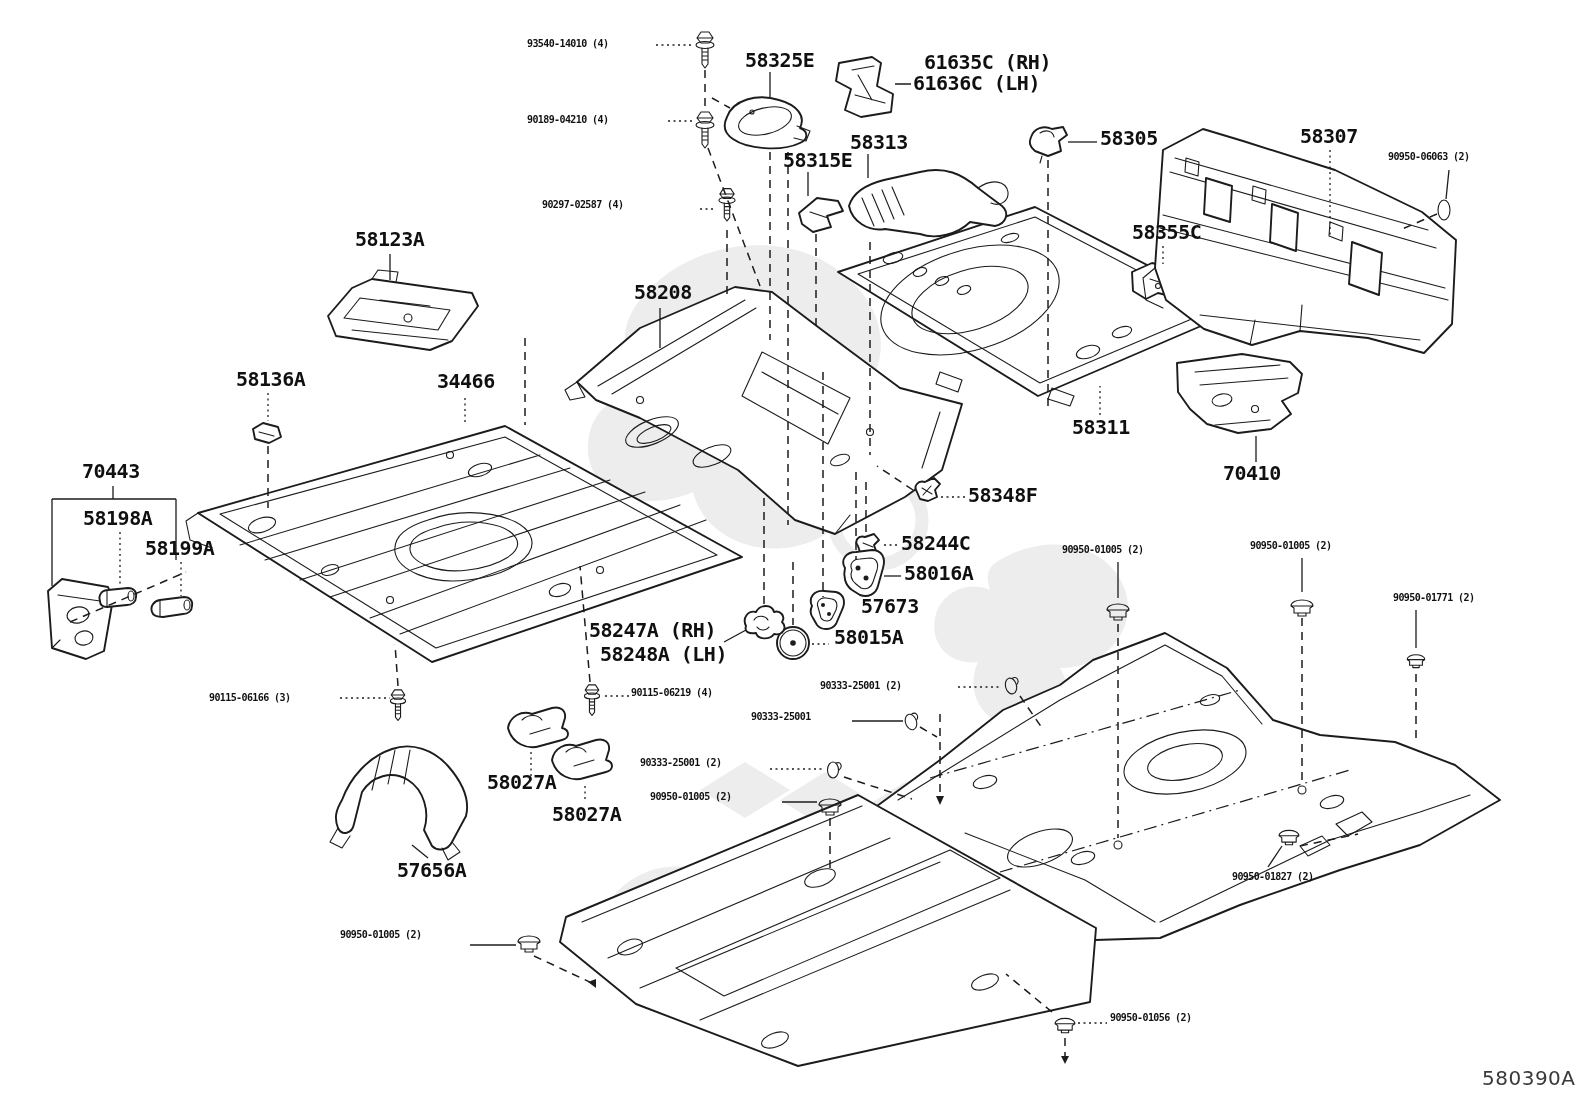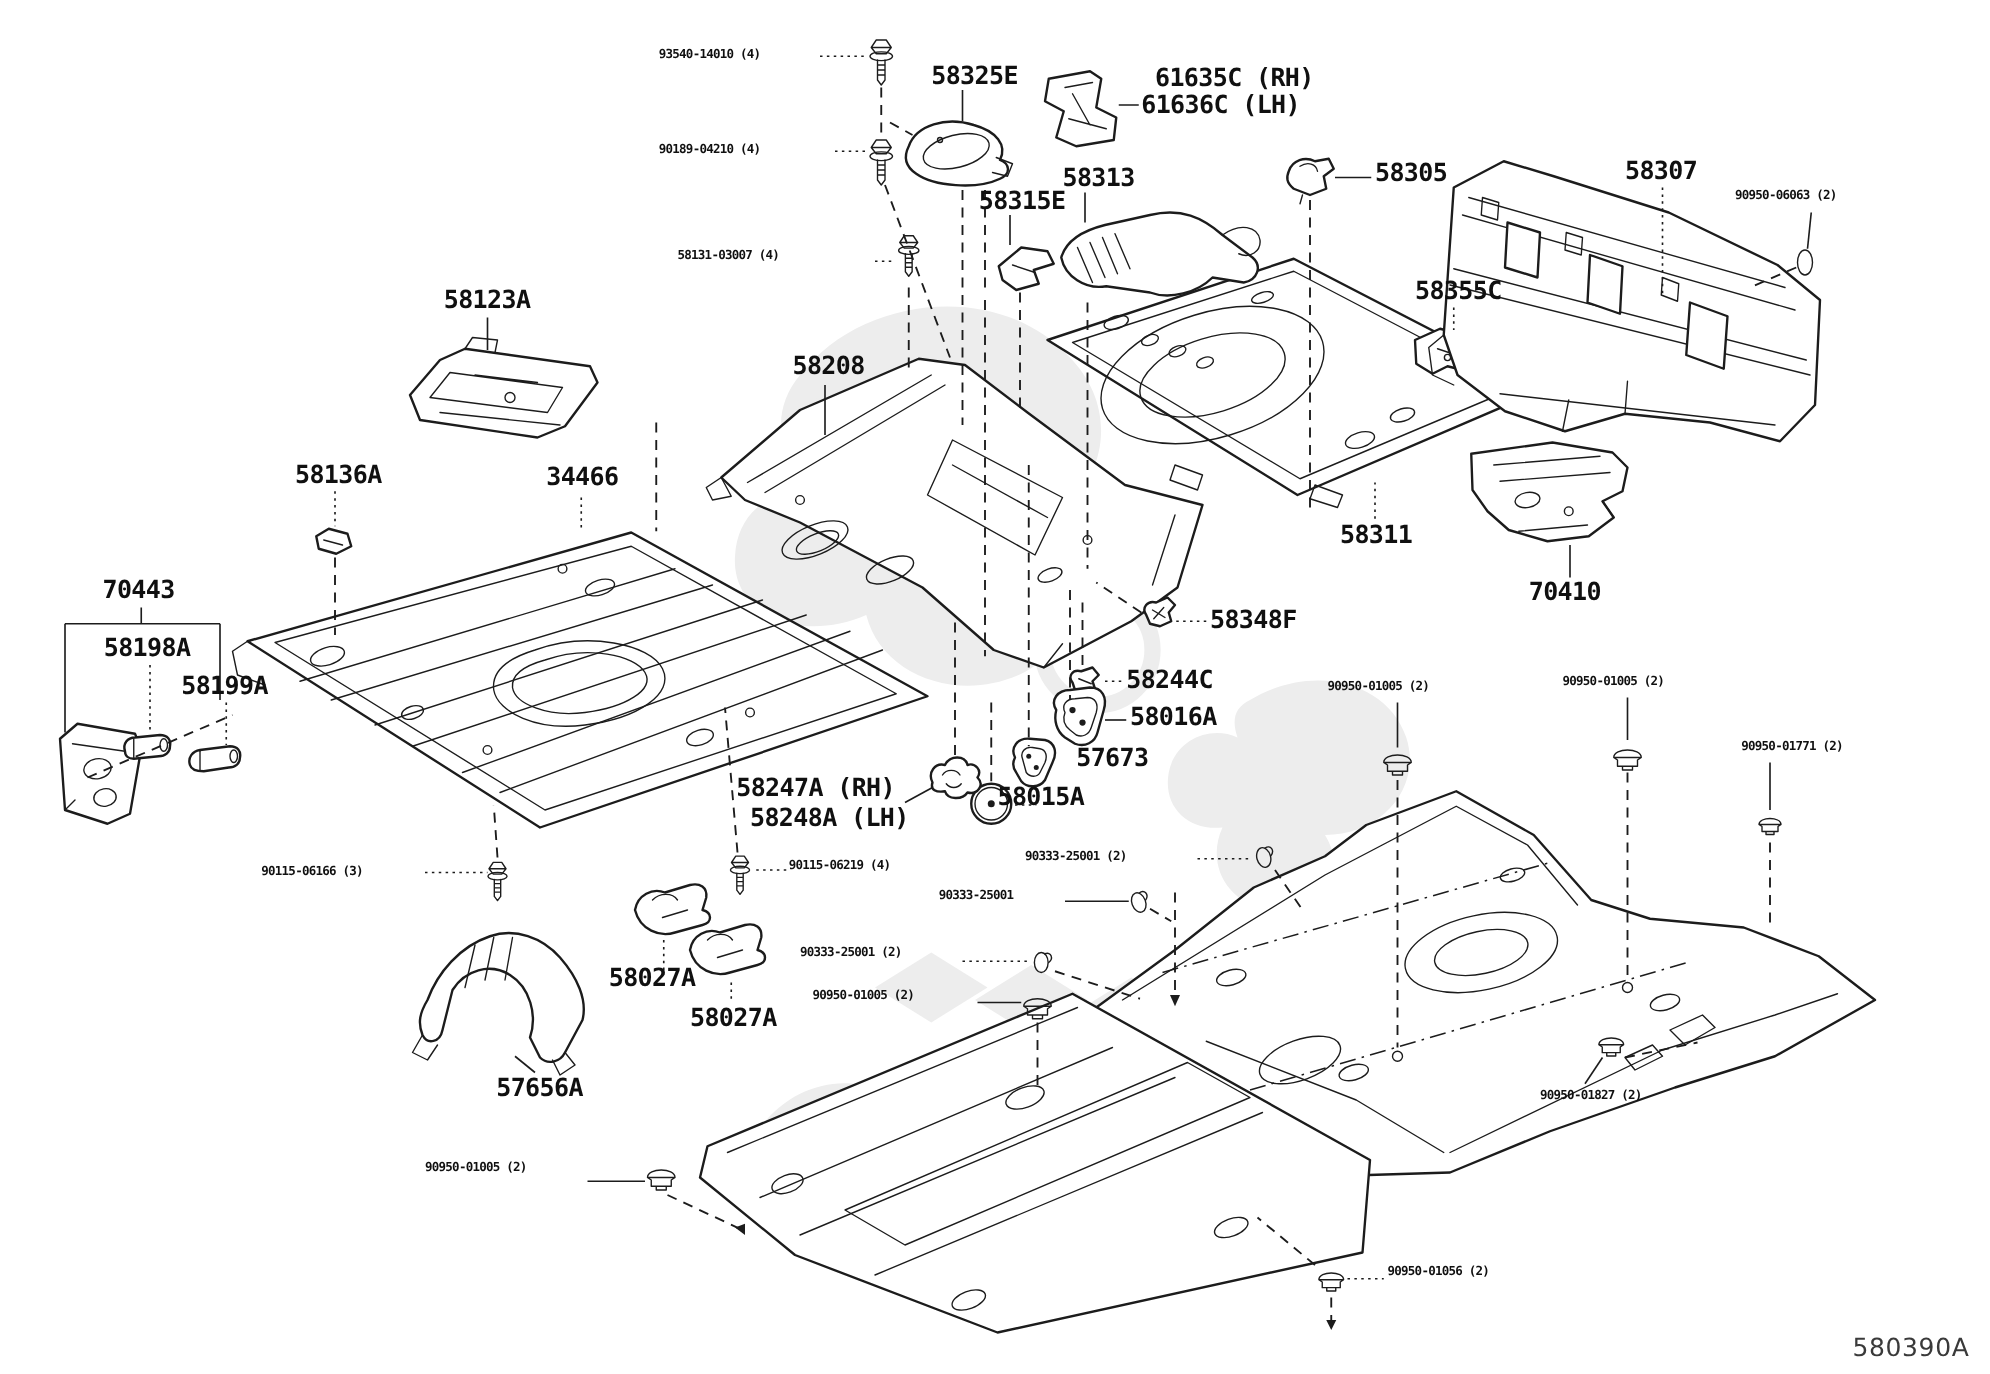--- a/index.html
+++ b/index.html
@@ -330,36 +330,36 @@
 <div class="lbl sm" style="left:527px;top:36px">93540-14010 (4)</div>
 <div class="lbl sm" style="left:527px;top:112px">90189-04210 (4)</div>
 <div class="lbl lg" style="left:745px;top:50px">58325E</div>
 <div class="lbl lg" style="left:924px;top:52px">61635C (RH)</div>
 <div class="lbl lg" style="left:913px;top:73px">61636C (LH)</div>
 <div class="lbl lg" style="left:850px;top:132px">58313</div>
 <div class="lbl lg" style="left:783px;top:150px">58315E</div>
 <div class="lbl lg" style="left:1100px;top:128px">58305</div>
 <div class="lbl lg" style="left:1300px;top:126px">58307</div>
 <div class="lbl sm" style="left:1388px;top:149px">90950-06063 (2)</div>
-<div class="lbl sm" style="left:542px;top:197px">58131-03007 (4)</div>
+<div class="lbl sm" style="left:542px;top:197px">90297-02587 (4)</div>
 <div class="lbl lg" style="left:355px;top:229px">58123A</div>
 <div class="lbl lg" style="left:634px;top:282px">58208</div>
 <div class="lbl lg" style="left:1132px;top:222px">58355C</div>
 <div class="lbl lg" style="left:236px;top:369px">58136A</div>
 <div class="lbl lg" style="left:437px;top:371px">34466</div>
 <div class="lbl lg" style="left:82px;top:461px">70443</div>
 <div class="lbl lg" style="left:83px;top:508px">58198A</div>
 <div class="lbl lg" style="left:145px;top:538px">58199A</div>
 <div class="lbl lg" style="left:968px;top:485px">58348F</div>
 <div class="lbl lg" style="left:901px;top:533px">58244C</div>
 <div class="lbl lg" style="left:904px;top:563px">58016A</div>
 <div class="lbl lg" style="left:861px;top:596px">57673</div>
 <div class="lbl lg" style="left:589px;top:620px">58247A (RH)</div>
 <div class="lbl lg" style="left:600px;top:644px">58248A (LH)</div>
-<div class="lbl lg" style="left:798px;top:627px">58015A</div>
+<div class="lbl lg" style="left:834px;top:627px">58015A</div>
 <div class="lbl sm" style="left:631px;top:685px">90115-06219 (4)</div>
 <div class="lbl sm" style="left:209px;top:690px">90115-06166 (3)</div>
 <div class="lbl sm" style="left:820px;top:678px">90333-25001 (2)</div>
 <div class="lbl sm" style="left:751px;top:709px">90333-25001</div>
 <div class="lbl sm" style="left:640px;top:755px">90333-25001 (2)</div>
 <div class="lbl sm" style="left:650px;top:789px">90950-01005 (2)</div>
 <div class="lbl lg" style="left:487px;top:772px">58027A</div>
 <div class="lbl lg" style="left:552px;top:804px">58027A</div>
 <div class="lbl lg" style="left:397px;top:860px">57656A</div>
 <div class="lbl sm" style="left:340px;top:927px">90950-01005 (2)</div>

